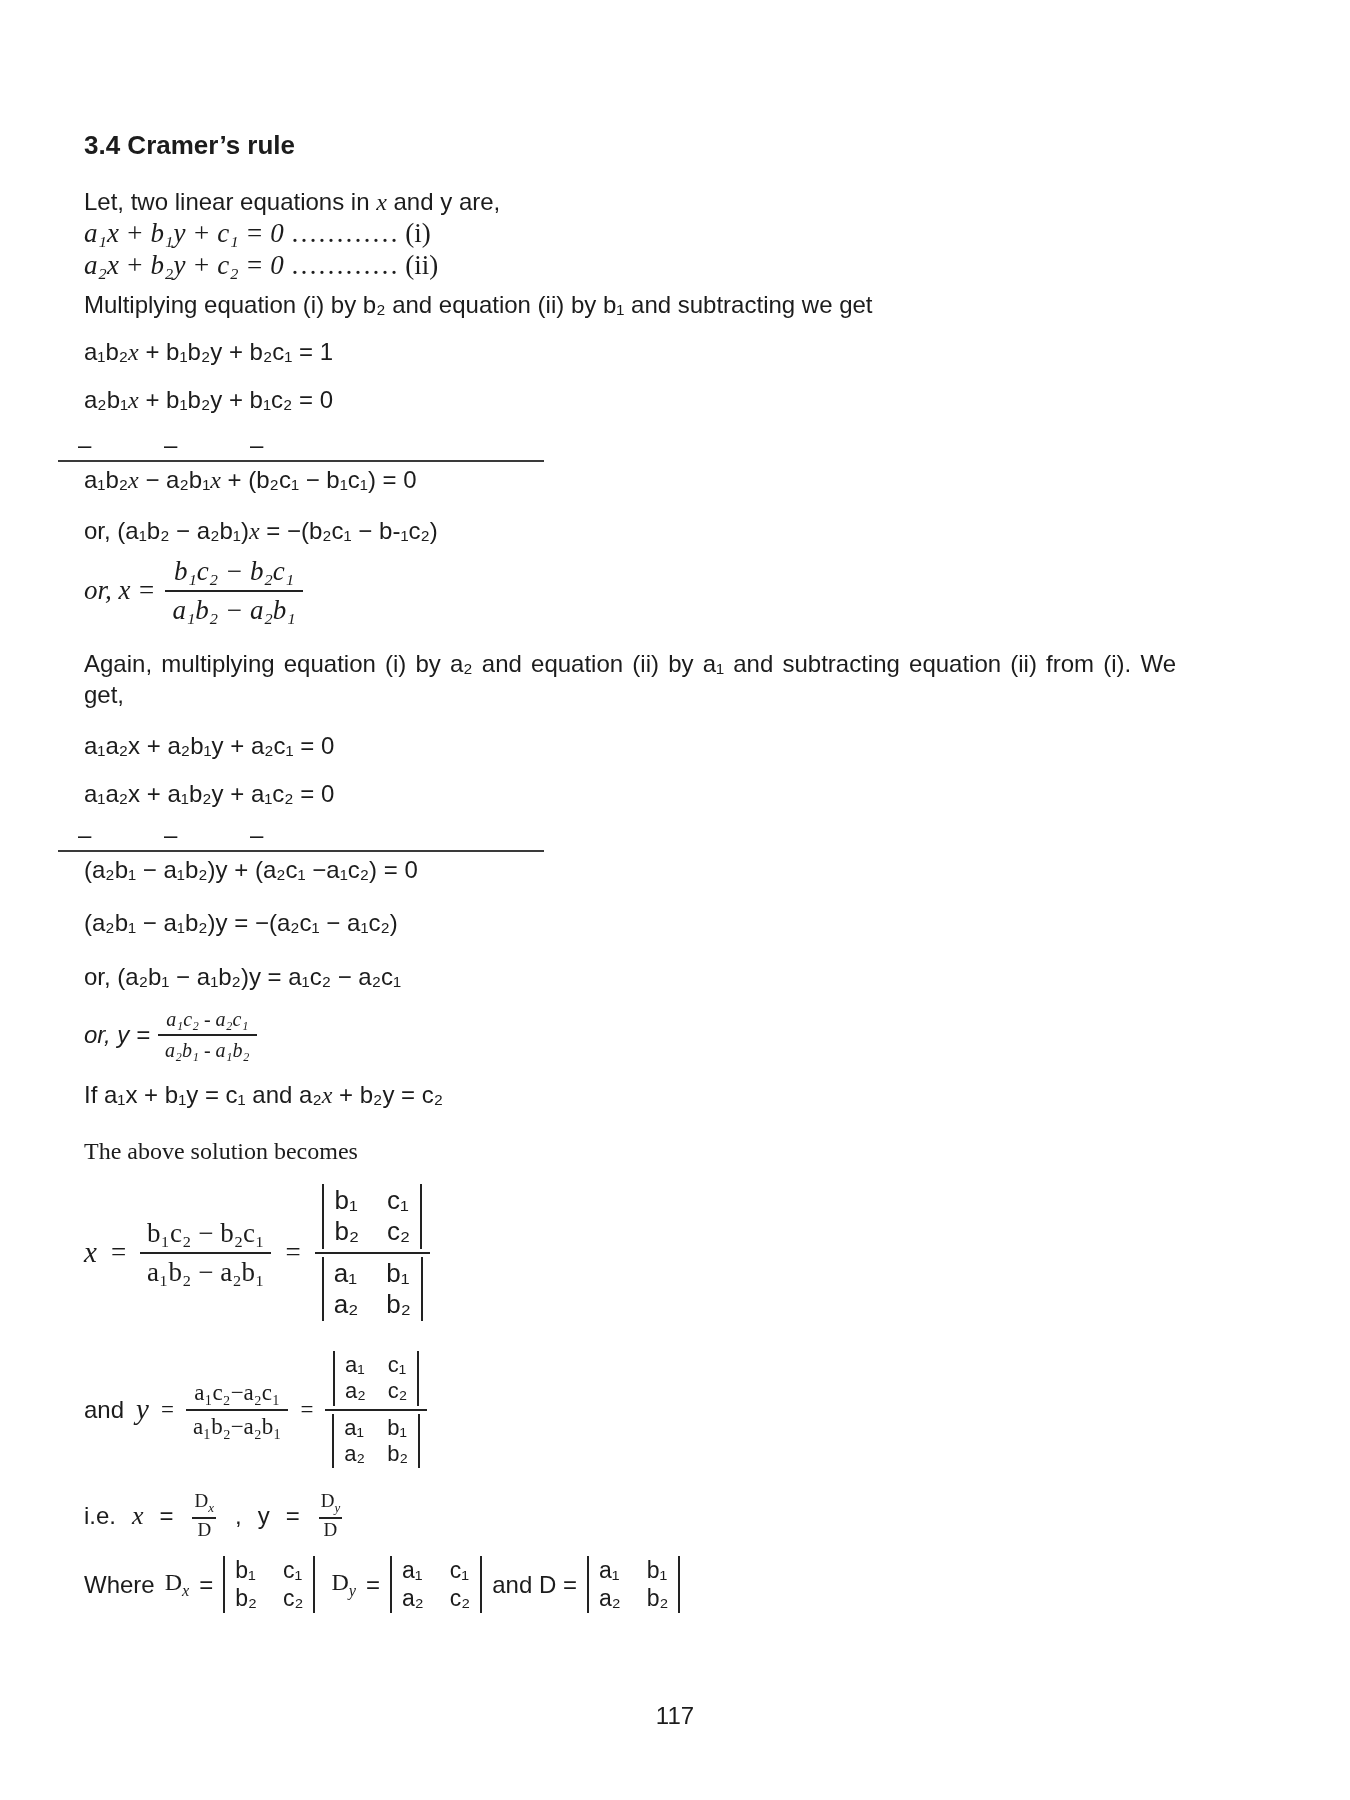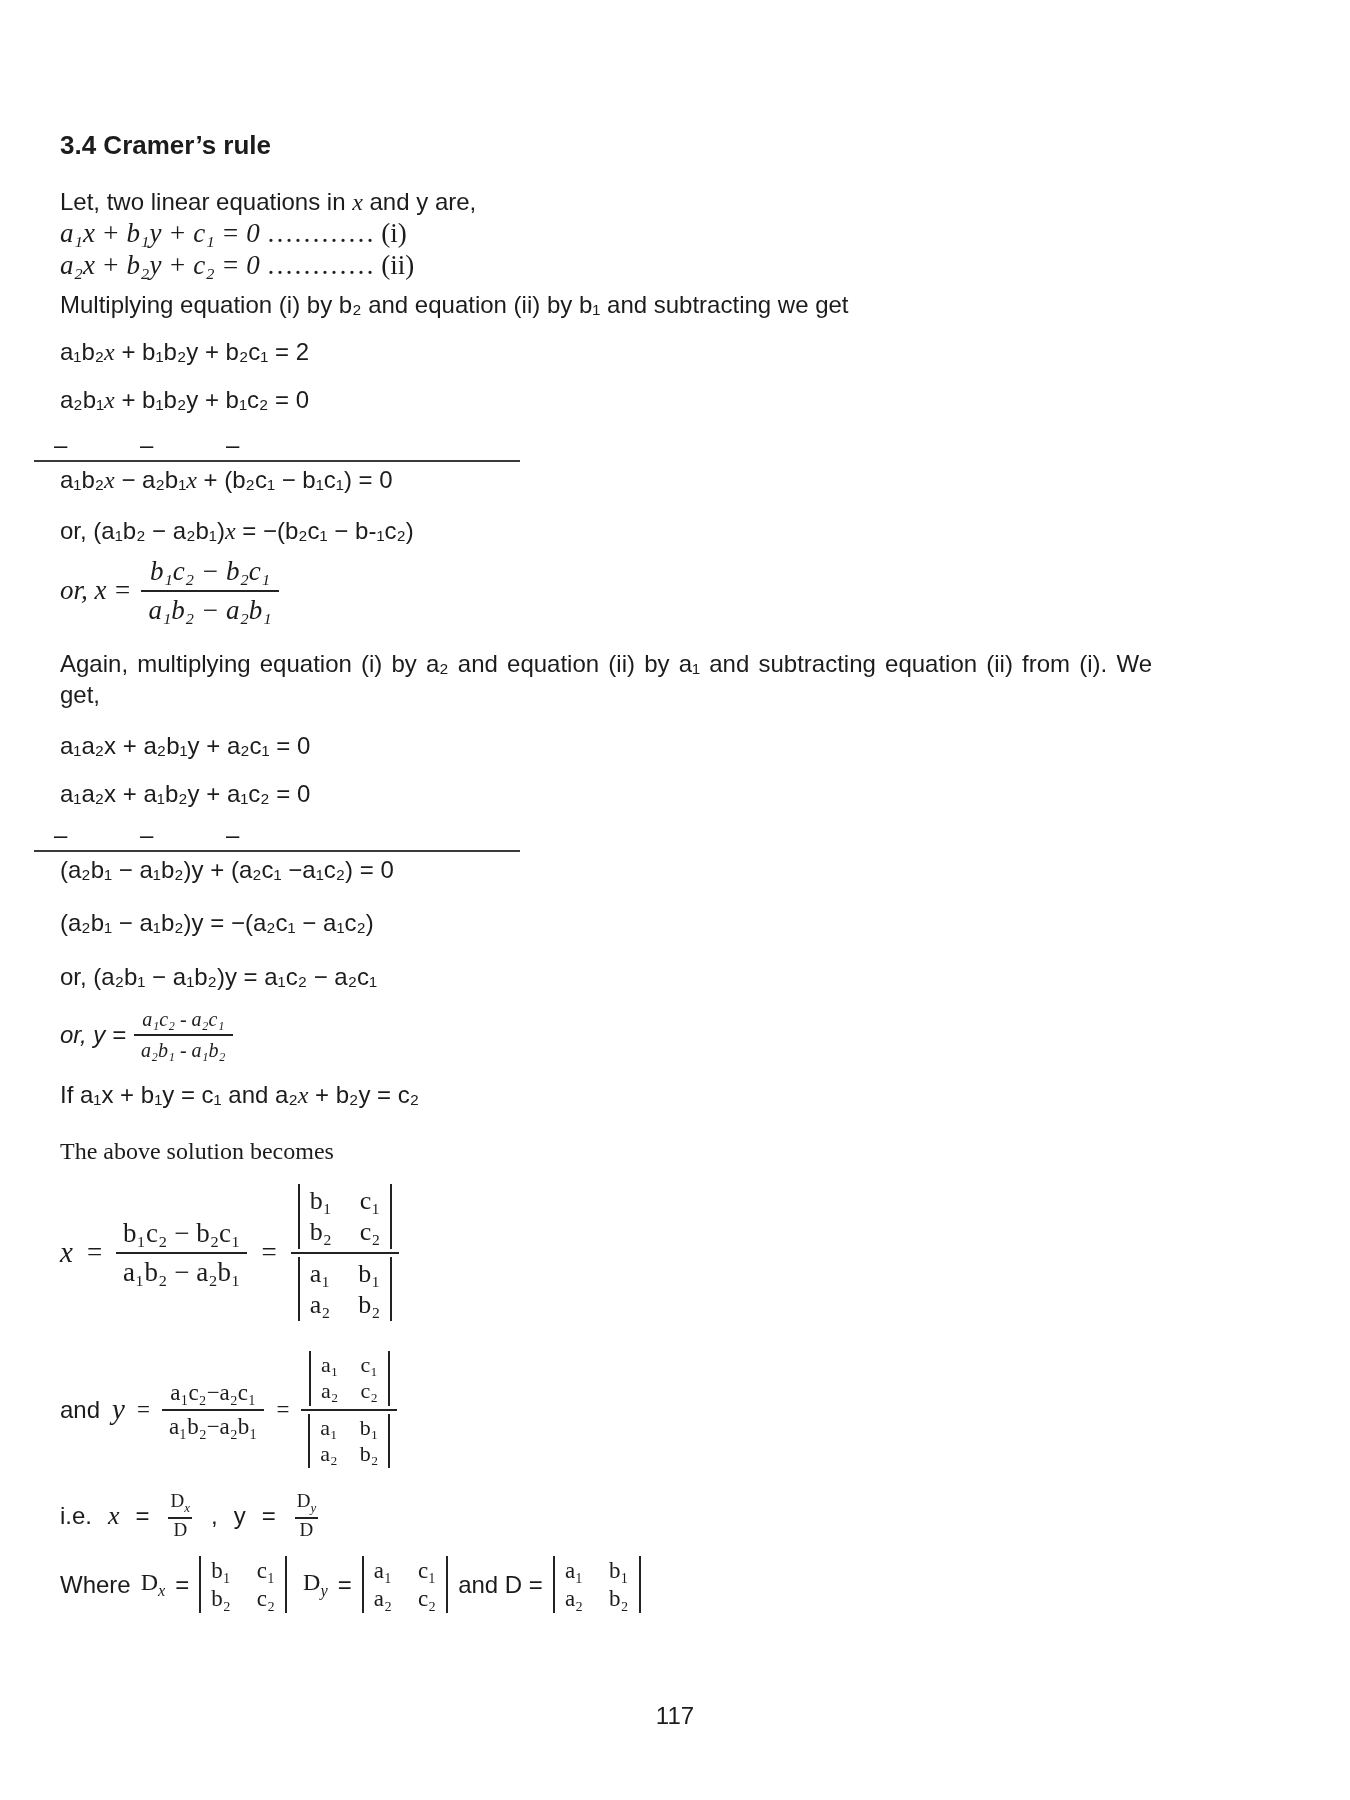--- a/index.html
+++ b/index.html
@@ -5,21 +5,21 @@
   * { margin:0; padding:0; box-sizing:border-box; }
   html,body { background:#888; }
   .page {
     position:relative;
     width:1350px; height:1800px;
     margin:0 auto;
     background:#ffffff;
     color:#1c1c1c;
     font-family:"Liberation Sans","DejaVu Sans",sans-serif;
     font-size:24px;
-    padding:130px 130px 0 60px;
+    padding:130px 130px 0 84px;
     overflow:hidden;
   }
   .heading { font-size:26px; font-weight:700; margin-bottom:26px; }
   .line { margin-bottom:0; line-height:1.25; }
   
   .ms  { font-family:"Liberation Serif","DejaVu Serif",serif; font-style:italic; }   
   .mu  { font-family:"Liberation Serif","DejaVu Serif",serif; font-style:normal; }   
   .serif-eq { font-family:"Liberation Serif","DejaVu Serif",serif; font-style:italic; font-size:27px; line-height:1.2; }
   .serif-eq .tail { font-style:normal; }
   .eq { margin-bottom:20px; }
@@ -38,21 +38,21 @@
   .frac { display:inline-flex; flex-direction:column; align-items:center; text-align:center; vertical-align:middle; }
   .frac .num { padding:0 7px 3px; }
   .frac .den { border-top:2px solid #222; padding:3px 7px 0; }
   
   .det {
     display:inline-grid; grid-template-columns:auto auto;
     column-gap:28px; row-gap:0;
     padding:1px 10px;
     border-left:2.5px solid #222; border-right:2.5px solid #222;
     line-height:1.2; text-align:left;
-    font-family:Liberation Serif, serif;
+    font-family:Liberation Sans, sans-serif;
   }
   .eqrow { display:flex; align-items:center; }
   
   .or-x { font-size:27px; margin:8px 0 22px; }
   .or-x .frac { font-size:27px; margin-left:10px; }
   .or-y { margin:6px 0 18px;font-style:italic; }
   .or-y .frac { font-family:"Liberation Serif","DejaVu Serif",serif; font-size:20px; margin-left:8px; }
   .x-sol { font-family:"Liberation Serif","DejaVu Serif",serif; font-size:27px; gap:14px; margin:16px 0 30px; }
   .x-sol .lhs { font-style:italic; font-size:29px; }
   .x-sol .det { font-size:26px; }
@@ -78,21 +78,21 @@
 
   <div class="heading">3.4 Cramer’s rule</div>
 
   <div class="line"><span>Let, two linear equations in </span><span class="ms">x</span><span> and y are,</span></div>
 
   <div class="serif-eq"><span>a₁x + b₁y + c₁ = 0</span><span class="tail">  ………… (i)</span></div>
   <div class="serif-eq" style="margin-bottom:8px;"><span>a₂x + b₂y + c₂ = 0</span><span class="tail"> ………… (ii)</span></div>
 
   <div class="line" style="margin-bottom:18px;">Multiplying equation (i) by b₂ and equation (ii) by b₁ and subtracting we get</div>
 
-  <div class="eq"><span>a₁b₂</span><span class="ms">x</span><span> + b₁b₂y + b₂c₁ = 2</span></div>
+  <div class="eq"><span>a₁b₂</span><span class="ms">x</span><span> + b₁b₂y + b₂c₁ = 1</span></div>
   <div class="eq" style="margin-bottom:18px;"><span>a₂b₁</span><span class="ms">x</span><span> + b₁b₂y + b₁c₂ = 0</span></div>
 
   <div class="cancel-block">
     <div class="minus-row"><span>–</span><span>–</span><span>–</span></div>
     <div class="cancel-result"><span>a₁b₂</span><span class="ms">x</span><span> − a₂b₁</span><span class="ms">x</span><span> + (b₂c₁ − b₁c₁) = 0</span></div>
   </div>
 
   <div class="line" style="margin-top:22px;margin-bottom:10px;"><span>or, (a₁b₂ − a₂b₁)</span><span class="ms">x</span><span> = −(b₂c₁ − b-₁c₂)</span></div>
 
   <div class="eqrow or-x">

